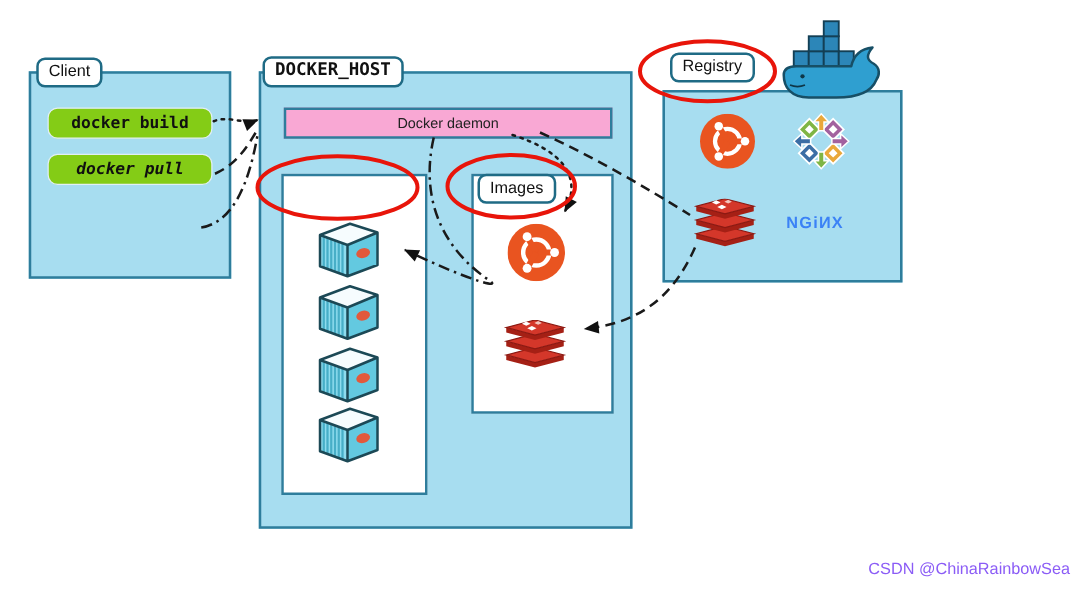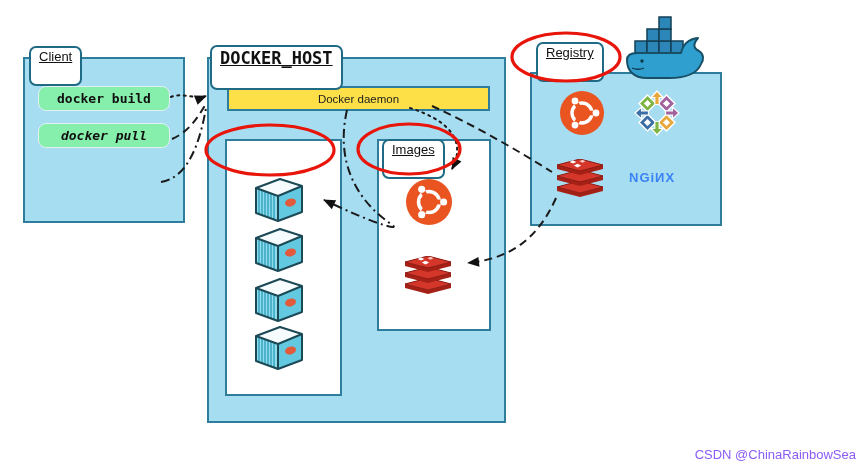--- a/index.html
+++ b/index.html
@@ -1,27 +1,27 @@
 <!DOCTYPE html>
 <html><head>
 <meta charset="utf-8">
 <style>
   html,body{margin:0;padding:0;background:#fff;}
   #stage{position:relative;width:862px;height:475px;background:#ffffff;overflow:hidden;
          font-family:"Liberation Sans",sans-serif;}
   .panel{position:absolute;background:#a7ddf0;border:2px solid #2e7d9c;z-index:1;}
   .subpanel{position:absolute;background:#ffffff;border:2px solid #2e7d9c;z-index:2;}
   .tag{position:absolute;background:#fff;border:2px solid #1f6b85;border-radius:7px;
-       padding:1px 8px 20px;font-size:13px;color:#111;z-index:5;white-space:nowrap;text-decoration:underline;}
-  .tag.mono{font-family:"DejaVu Sans Mono",monospace;font-weight:bold;font-size:17px;}
-  .pill{position:absolute;left:38px;width:130px;height:23px;background:#86efac;
+       padding:1px 8px 4px;font-size:13px;color:#111;z-index:5;white-space:nowrap;}
+  .tag.mono{font-family:"DejaVu Sans Mono",monospace;font-weight:bold;font-size:14px;}
+  .pill{position:absolute;left:38px;width:130px;height:23px;background:#84cc16;
         border:1px solid #e2eff5;border-radius:8px;z-index:3;
         font-family:"DejaVu Sans Mono",monospace;font-size:13px;font-weight:600;color:#101010;
         display:flex;align-items:center;justify-content:center;}
-  .daemonbar{position:absolute;left:227px;top:86px;width:259px;height:21px;background:#fde047;
+  .daemonbar{position:absolute;left:227px;top:86px;width:259px;height:21px;background:#f9a8d4;
         border:2px solid #2e7d9c;z-index:3;display:flex;align-items:center;justify-content:center;
         font-size:11.5px;color:#222;}
   .icon{position:absolute;z-index:3;}
   .nginx{position:absolute;left:629px;top:170px;z-index:3;color:#3b82f6;font-weight:bold;
          font-size:13px;letter-spacing:1px;}
   .watermark{position:absolute;right:6px;top:447px;color:#8b5cf6;font-size:13px;z-index:6;}
   #overlay{position:absolute;left:0;top:0;width:862px;height:475px;z-index:9;pointer-events:none;}
   svg{display:block;}
 </style>
 </head>

